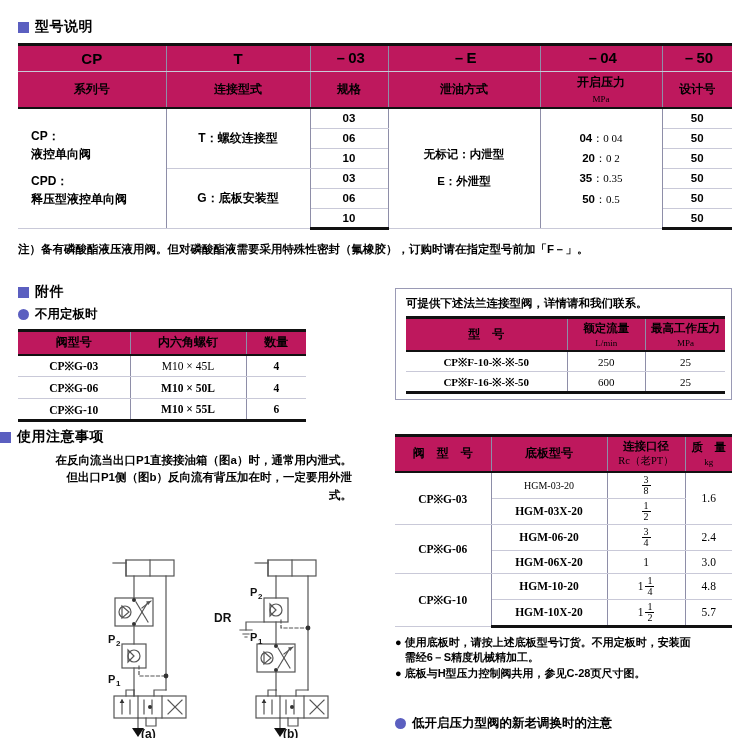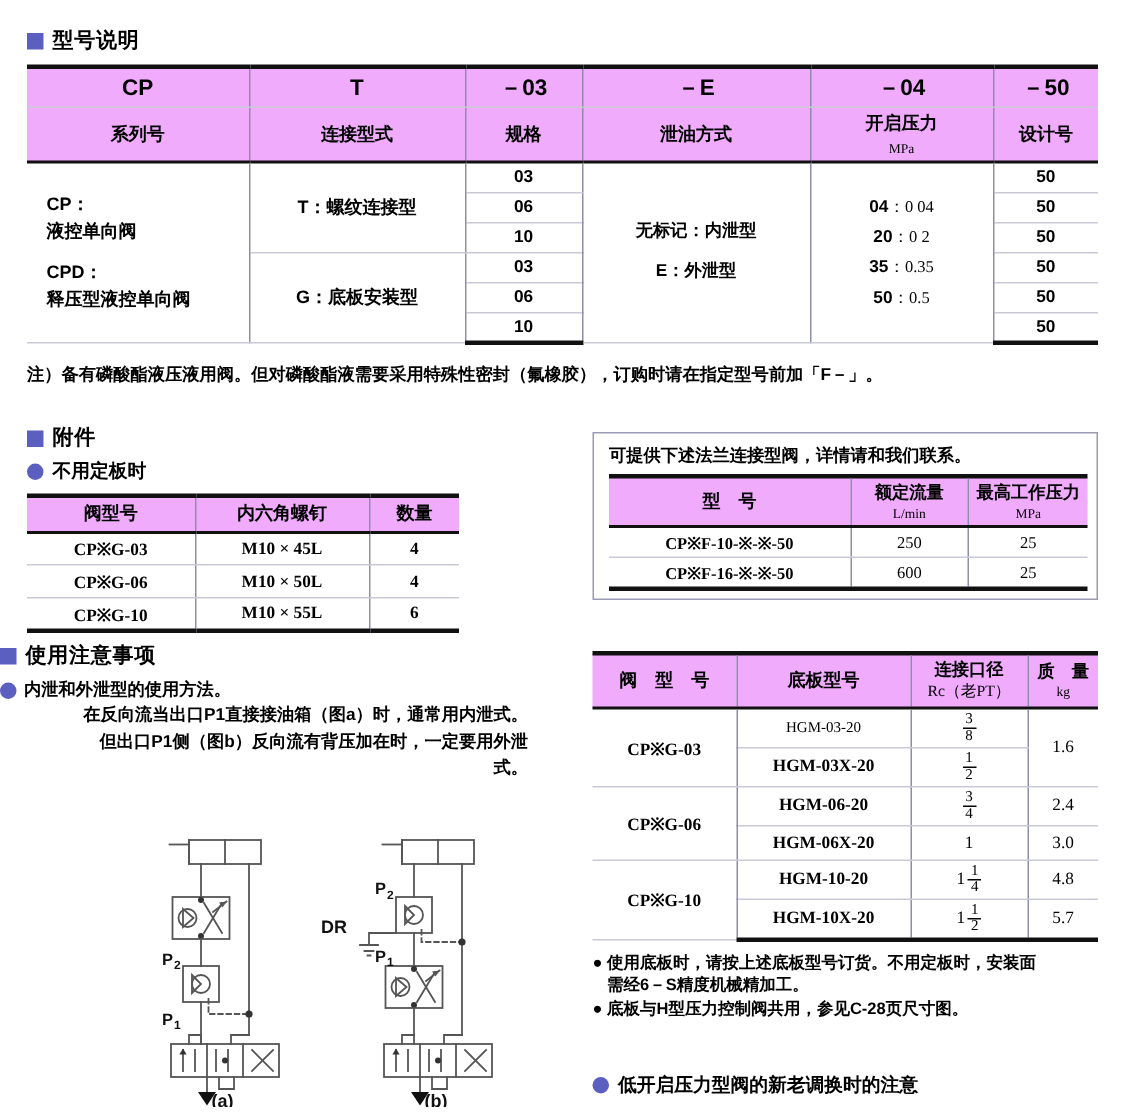--- a/index.html
+++ b/index.html
@@ -52,21 +52,21 @@
   }
   table.tbl td, table.tbl th {
     border-left: 1px solid #8e8ea8;
     border-right: 1px solid #8e8ea8;
     border-top: 1px solid #c9c9d8;
     border-bottom: 1px solid #c9c9d8;
     text-align: center;
     vertical-align: middle;
     padding: 2px 3px;
   }
-  .hdr-cell { background: #f0abfc; font-weight: bold; }
+  .hdr-cell { background: #be185d; font-weight: bold; }
 
   .topline { border-top: 3px solid #111 !important; }
   .botline { border-bottom: 3px solid #111 !important; }
   .midline { border-bottom: 2.5px solid #111 !important; }
   .noleft  { border-left: none !important; }
   .noright { border-right: none !important; }
 
   
   #model-section { position: absolute; left: 18px; top: 18px; width: 714px; }
   #model-table-wrap { margin-top: 7px; }
@@ -219,21 +219,21 @@
           <col style="width:60px">
         </colgroup>
       <tbody>
         <tr>
           <td class="hdr-cell topline midline noleft" style="height:24px;font-size:12px">阀型号</td>
           <td class="hdr-cell topline midline" style="font-size:12px">内六角螺钉</td>
           <td class="hdr-cell topline midline noright" style="font-size:12px">数量</td>
         </tr>
         <tr style="height:22px">
           <td class="noleft serif" style="font-weight:bold;font-size:11.5px">CP※G-03</td>
-          <td class="serif" style="font-weight:bold;font-size:11.5px">M10 × 45L</td>
+          <td class="serif" style="font-weight:normal;font-size:11.5px">M10 × 45L</td>
           <td class="noright serif" style="font-weight:bold;font-size:11.5px">4</td>
         </tr>
         <tr style="height:22px">
           <td class="noleft serif" style="font-weight:bold;font-size:11.5px">CP※G-06</td>
           <td class="serif" style="font-weight:bold;font-size:11.5px">M10 × 50L</td>
           <td class="noright serif" style="font-weight:bold;font-size:11.5px">4</td>
         </tr>
         <tr style="height:22px">
           <td class="noleft botline serif" style="font-weight:bold;font-size:11.5px">CP※G-10</td>
           <td class="botline serif" style="font-weight:bold;font-size:11.5px">M10 × 55L</td>
@@ -277,24 +277,20 @@
     </tbody>
   </table>
 </div>
 
 <div id="usage-section">
   <div class="sec-head">
     <span class="sq-marker"></span>
     <span>使用注意事项</span>
   </div>
   <div id="usage-body">
-    <div id="usage-b1">
-      <span class="dot-marker" style="margin-top:3px"></span>
-      <span>内泄和外泄型的使用方法。</span>
-    </div>
     <div id="usage-lines">
       <div>在反向流当出口P1直接接油箱（图a）时，通常用内泄式。</div>
       <div>但出口P1侧（图b）反向流有背压加在时，一定要用外泄</div>
       <div>式。</div>
     </div>
   </div>
 </div>
 
 <div id="base-section">
 

